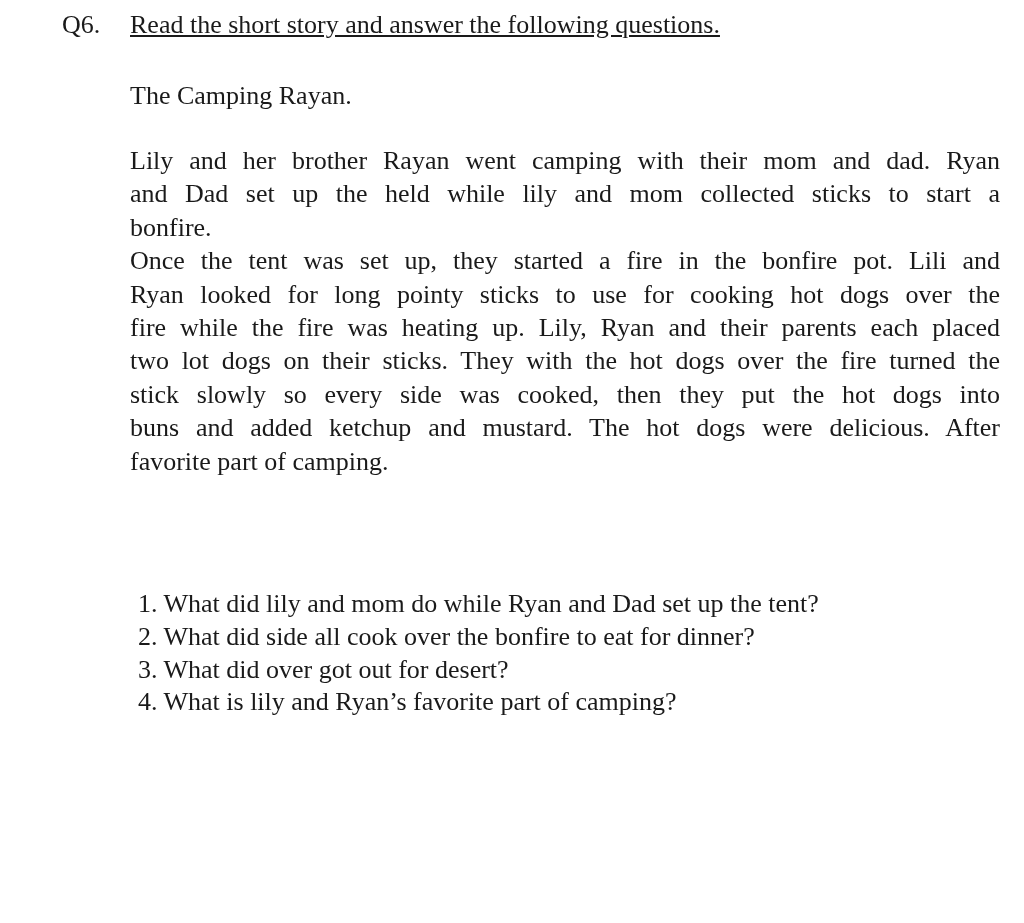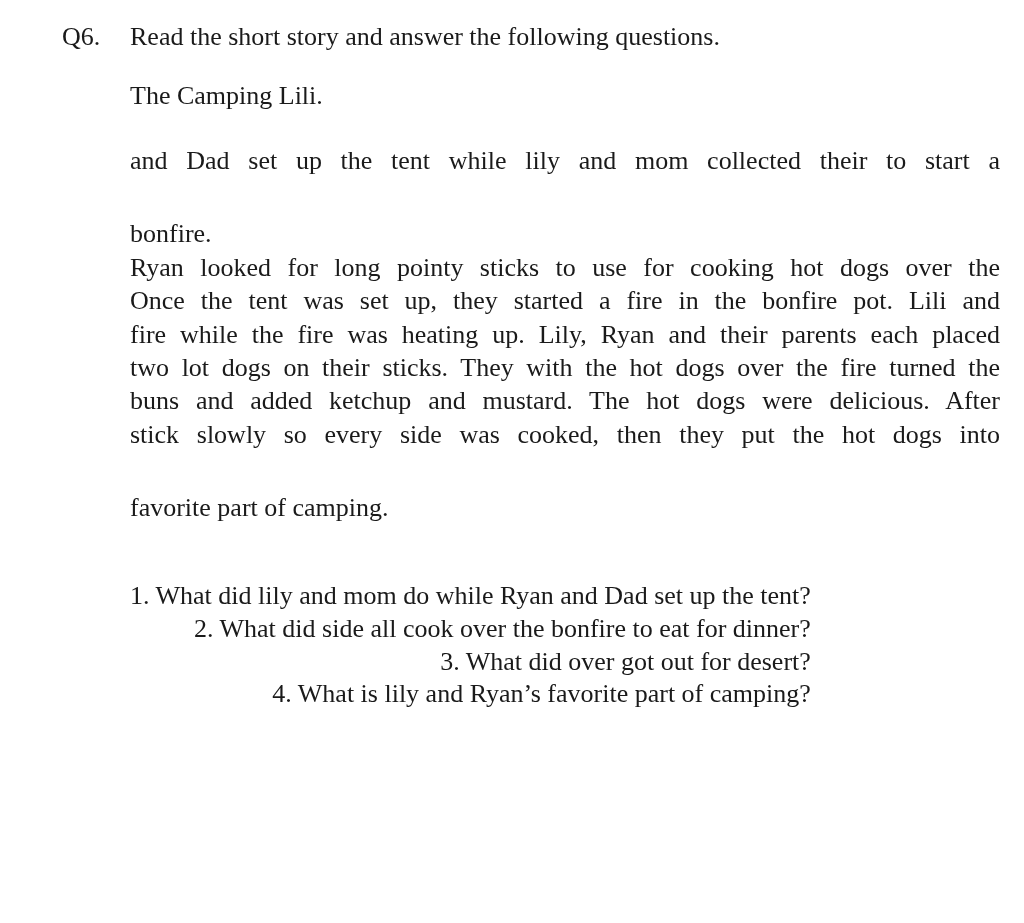--- a/index.html
+++ b/index.html
@@ -11,24 +11,25 @@
       width: 1024px;
       height: 923px;
       position: relative;
       overflow: hidden;
       font-family: "Liberation Serif", "DejaVu Serif", serif;
       color: #1a1a1a;
       font-size: 26px;
     }
     .q-header {
       position: absolute;
-      top: 20px;
+      top: 8px;
       left: 62px;
       white-space: nowrap;
       line-height: 34px;
+      text-decoration: underline;
     }
     .q-num {
       display: inline-block;
       width: 68px;
     }
     .title {
       position: absolute;
       top: 79px;
       left: 130px;
       line-height: 34px;
@@ -43,59 +44,58 @@
     .line {
       height: 33.4px;
       line-height: 33.4px;
       white-space: nowrap;
       text-align: justify;
       text-align-last: justify;
       overflow: hidden;
     }
     .line.last {
       text-align-last: left;
-      margin-top: 40px;
     }
     .questions {
       position: absolute;
       top: 580px;
       left: 130px;
-      margin: 0;
+      margin: 8px;
       padding: 0;
       list-style: none;
-      text-align: right;
     }
     .questions li {
       height: 32.8px;
       line-height: 32.8px;
       white-space: nowrap;
     }
     .qnum {
       display: inline-block;
       margin-right: 6px;
     }
   </style>
 </head>
 <body>
 
 <div class="q-header">
   <span class="q-num">Q6.</span><span>Read the short story and answer the following questions.</span>
 </div>
 
-<div class="title">The Camping Lili.</div>
+<div class="title">The Camping Rayan.</div>
 
 <div class="story">
-  <div class="line">and Dad set up the tent while lily and mom collected their to start a</div>
+  <div class="line">Lily and her brother Rayan went camping with their mom and dad. Ryan</div>
+  <div class="line">and Dad set up the held while lily and mom collected sticks to start a</div>
   <div class="line last">bonfire.</div>
+  <div class="line">Once the tent was set up, they started a  fire in the bonfire pot. Lili and</div>
   <div class="line">Ryan looked for long pointy sticks to use for cooking hot dogs over the</div>
-  <div class="line">Once the tent was set up, they started a  fire in the bonfire pot. Lili and</div>
   <div class="line">fire while the fire was heating up. Lily, Ryan and their parents each placed</div>
   <div class="line">two lot dogs on their sticks. They with the hot dogs over the fire turned the</div>
+  <div class="line">stick slowly so every side was cooked, then they put the hot dogs into</div>
   <div class="line">buns and added ketchup and mustard. The hot dogs were delicious. After</div>
-  <div class="line">stick slowly so every side was cooked, then they put the hot dogs into</div>
   <div class="line last">favorite part of camping.</div>
 </div>
 
 <ol class="questions">
   <li>
     <span class="qnum">1.</span><span>What did lily and mom do while Ryan and Dad set up the tent?</span>
   </li>
   <li>
     <span class="qnum">2.</span><span>What did side all cook over the bonfire to eat for dinner?</span>
   </li>

